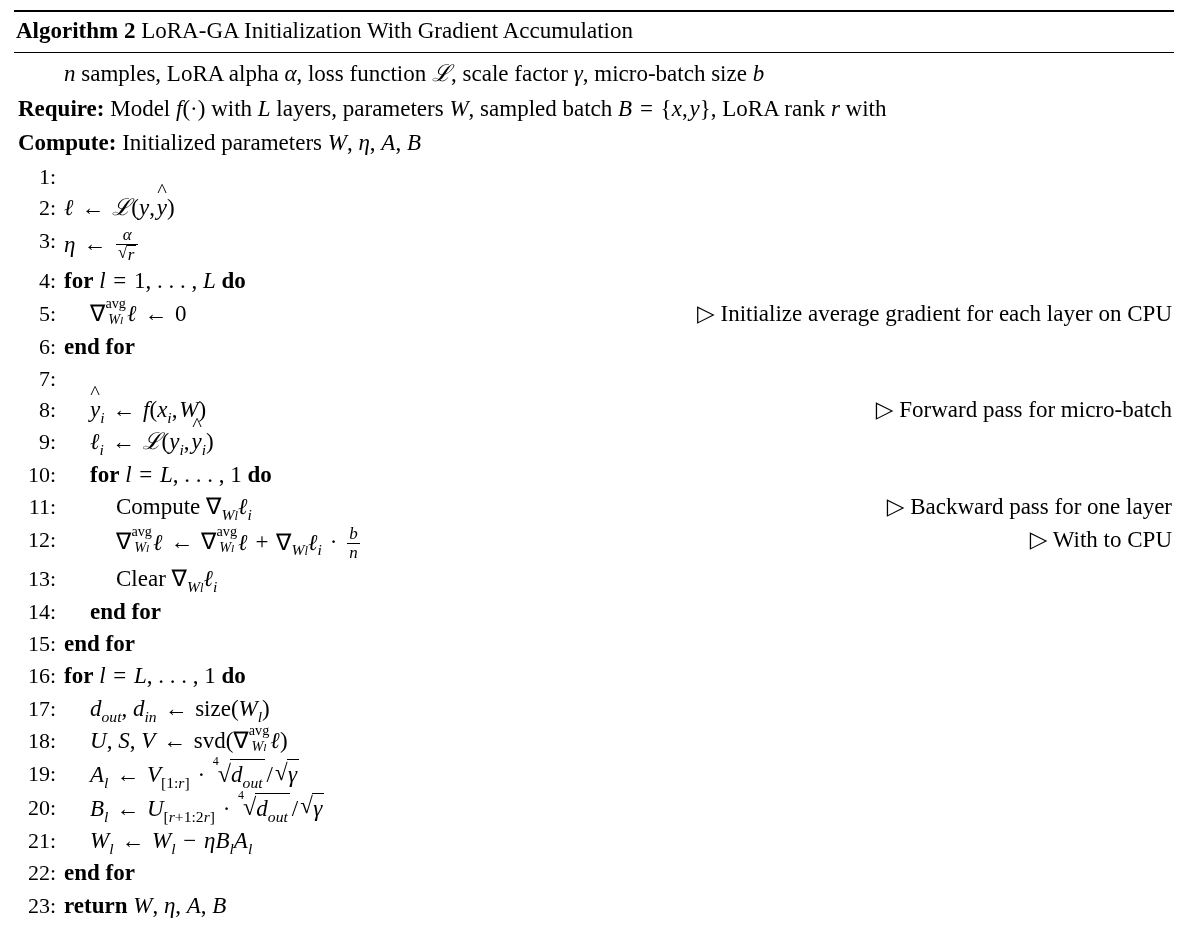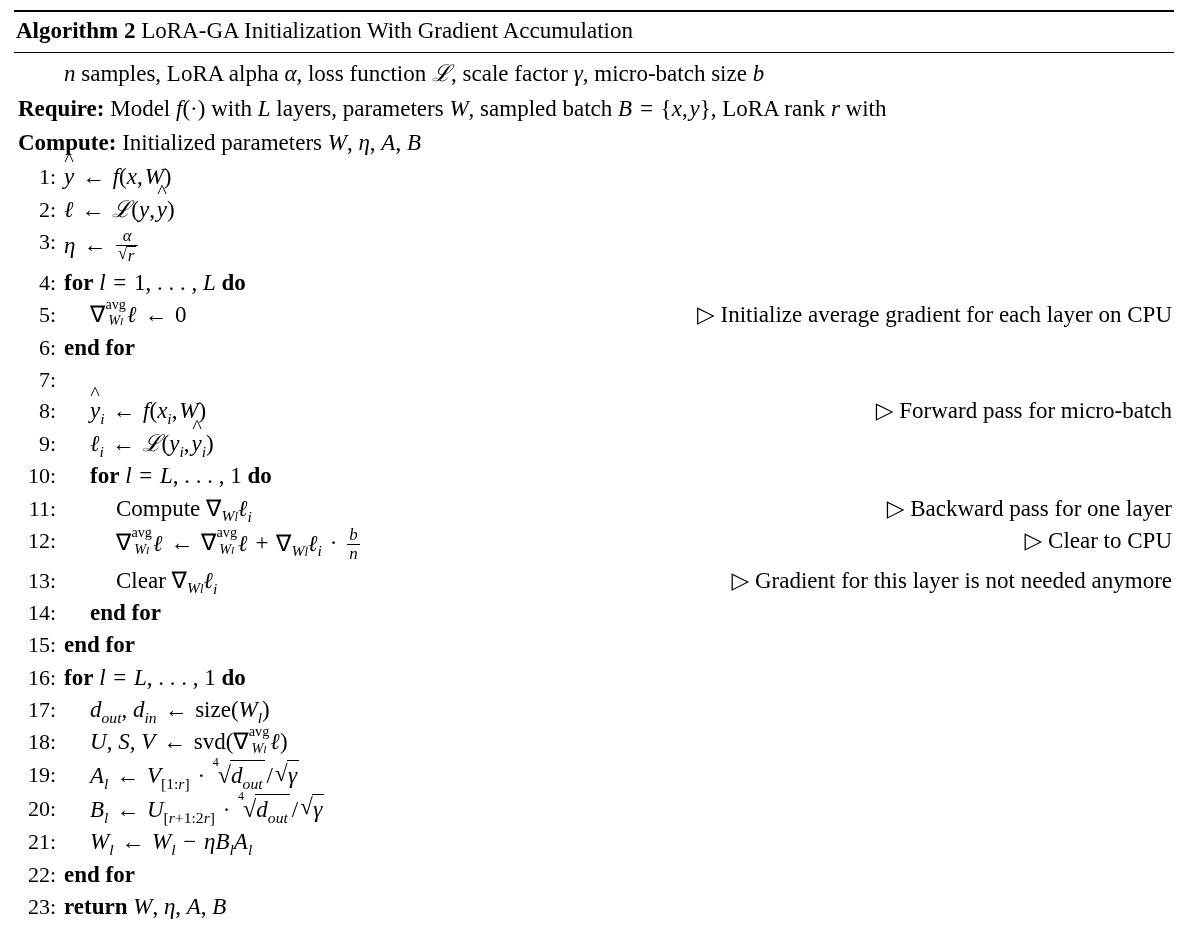--- a/index.html
+++ b/index.html
@@ -205,23 +205,20 @@
 
     <div class="req-line">
       <span class="kw">Compute:</span>
       <span class="mr">
         Initialized parameters <span class="mi">W</span>, <span class="mi">η</span>, <span class="mi">A</span>, <span class="mi">B</span>
       </span>
     </div>
 
     <div class="line">
       <span class="num">1:</span>
-      <span class="content">
-        <span class="hat mi">y</span> <span class="op">←</span> <span class="mi">f</span>(<span class="mi">x</span>, <span class="mi">W</span>)
-      </span>
     </div>
 
     <div class="line">
       <span class="num">2:</span>
       <span class="content">
         <span class="mi">ℓ</span> <span class="op">←</span> <span class="mi" style="font-style:italic">ℒ</span>(<span class="mi">y</span>, <span class="hat mi">y</span>)
       </span>
       <span class="comment"></span>
     </div>
 
@@ -296,29 +293,28 @@
     </div>
 
     <div class="line">
       <span class="num">12:</span>
       <span class="content indent2">
         <span class="nabla-sub"><span class="mr">∇</span><span class="nab-stack"><span class="top">avg</span><span class="bot">W<span style="font-size:0.8em">l</span></span></span></span><span class="mi">ℓ</span> <span class="op">←</span>
         <span class="nabla-sub"><span class="mr">∇</span><span class="nab-stack"><span class="top">avg</span><span class="bot">W<span style="font-size:0.8em">l</span></span></span></span><span class="mi">ℓ</span> <span class="op">+</span>
         <span class="mr">∇</span><span class="sub">W<span style="font-size:0.8em">l</span></span><span class="mi">ℓ</span><span class="sub">i</span> <span class="op">·</span>
         <span class="frac"><span class="n"><span class="mi">b</span></span><span class="d"><span class="mi">n</span></span></span>
       </span>
-      <span class="comment">▷ Clear to CPU</span>
+      <span class="comment">▷ With to CPU</span>
     </div>
 
     <div class="line">
       <span class="num">13:</span>
       <span class="content indent2">
         Clear <span class="mr">∇</span><span class="sub">W<span style="font-size:0.8em">l</span></span><span class="mi">ℓ</span><span class="sub">i</span>
       </span>
-      <span class="comment">▷ Gradient for this layer is not needed anymore</span>
     </div>
 
     <div class="line">
       <span class="num">14:</span>
       <span class="content indent1">
         <span class="kw">end for</span>
       </span>
       <span class="comment"></span>
     </div>
 

